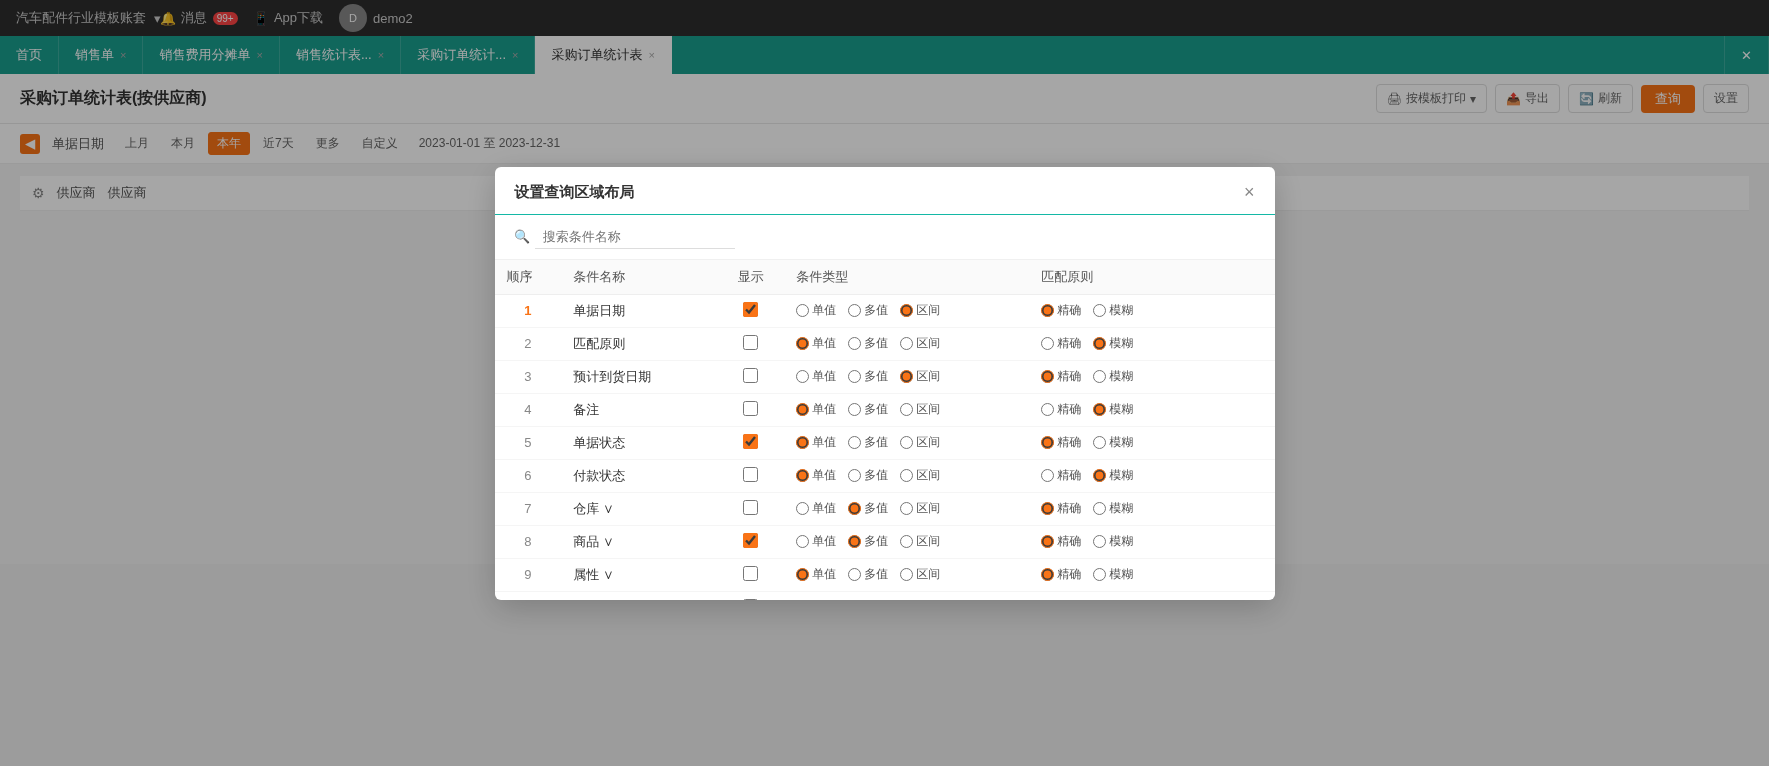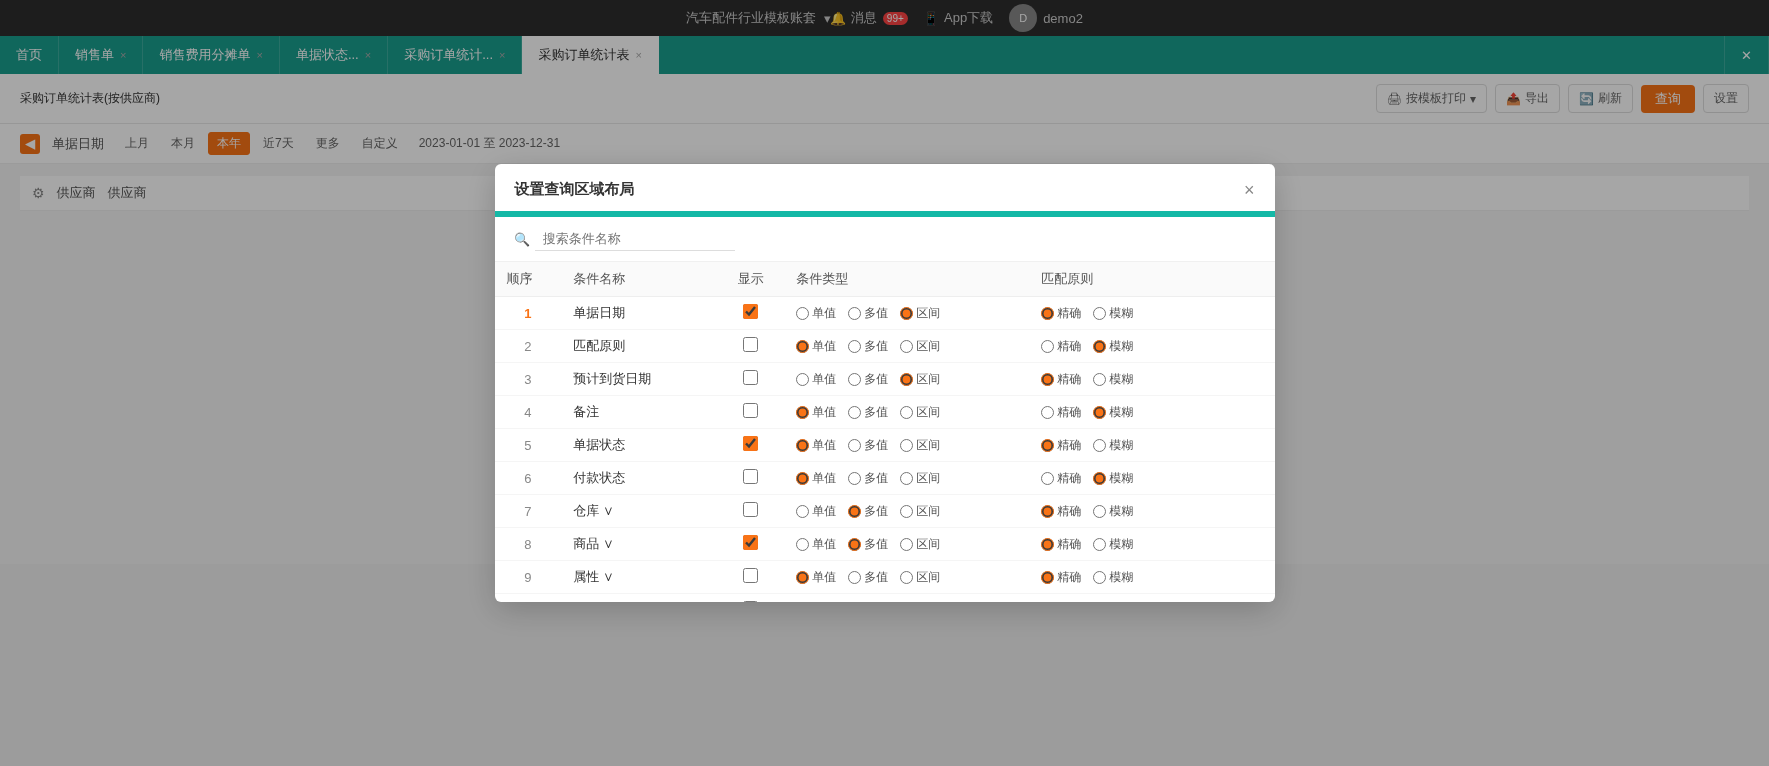--- a/index.html
+++ b/index.html
@@ -4,21 +4,21 @@
   <style>
     * { box-sizing: border-box; margin: 0; padding: 0; }
     body { font-family: 'Microsoft YaHei', Arial, sans-serif; font-size: 13px; background: #f0f0f0; overflow: hidden; }
 
     
     .top-bar {
       background: #2d2d2d;
       height: 36px;
       display: flex;
       align-items: center;
-      justify-content: center;
+      justify-content: flex-start;
       padding: 0 16px;
       color: #ccc;
     }
     .top-bar-left { font-size: 13px; display: flex; align-items: center; gap: 8px; }
     .top-bar-right { display: flex; align-items: center; gap: 16px; font-size: 13px; }
     .notification-badge {
       background: #ff4444;
       color: white;
       font-size: 10px;
       padding: 1px 4px;
@@ -57,21 +57,21 @@
 
     
     .page-header {
       background: #fff;
       padding: 10px 20px;
       display: flex;
       align-items: center;
       justify-content: space-between;
       border-bottom: 1px solid #e8e8e8;
     }
-    .page-title { font-size: 12px; font-weight: normal; color: #333; }
+    .page-title { font-size: 16px; font-weight: bold; color: #333; }
     .header-actions { display: flex; gap: 8px; align-items: center; }
     .btn-template { background: #fff; border: 1px solid #ddd; padding: 5px 10px; border-radius: 4px; cursor: pointer; font-size: 12px; display: flex; align-items: center; gap: 4px; color: #666; }
     .btn-export { background: #fff; border: 1px solid #ddd; padding: 5px 10px; border-radius: 4px; cursor: pointer; font-size: 12px; color: #666; display: flex; align-items: center; gap: 4px; }
     .btn-refresh { background: #fff; border: 1px solid #ddd; padding: 5px 10px; border-radius: 4px; cursor: pointer; font-size: 12px; color: #666; display: flex; align-items: center; gap: 4px; }
     .btn-query { background: #f97316; border: none; padding: 5px 14px; border-radius: 4px; cursor: pointer; font-size: 13px; color: #fff; }
     .btn-settings-small { background: #fff; border: 1px solid #ddd; padding: 5px 10px; border-radius: 4px; cursor: pointer; font-size: 12px; color: #666; }
 
     
     .filter-bar {
       background: #fff;
@@ -113,21 +113,21 @@
       background: #fff;
       border-radius: 6px;
       width: 780px;
       max-height: 660px;
       display: flex;
       flex-direction: column;
       box-shadow: 0 8px 32px rgba(0,0,0,0.2);
     }
     .modal-header {
       padding: 16px 20px 12px;
-      border-bottom: 6px solid #14b8a6;
+      border-bottom: 1px solid #14b8a6;
       display: flex;
       align-items: center;
       justify-content: space-between;
     }
     .modal-title { font-size: 15px; font-weight: bold; color: #333; }
     .modal-close { background: none; border: none; cursor: pointer; color: #888; font-size: 18px; line-height: 1; }
     .modal-body { flex: 1; overflow: hidden; display: flex; flex-direction: column; padding: 0; }
 
     
     .modal-tabs { display: flex; gap: 0; padding: 0 20px; border-bottom: 1px solid #eee; }
@@ -231,21 +231,21 @@
   </div>
   <div class="tab-item">
     <span>销售单</span>
     <span class="close-x">×</span>
   </div>
   <div class="tab-item">
     <span>销售费用分摊单</span>
     <span class="close-x">×</span>
   </div>
   <div class="tab-item">
-    <span>单据状态...</span>
+    <span>销售统计表...</span>
     <span class="close-x">×</span>
   </div>
   <div class="tab-item">
     <span>采购订单统计...</span>
     <span class="close-x">×</span>
   </div>
   <div class="tab-item active">
     <span>采购订单统计表</span>
     <span class="close-x">×</span>
   </div>

